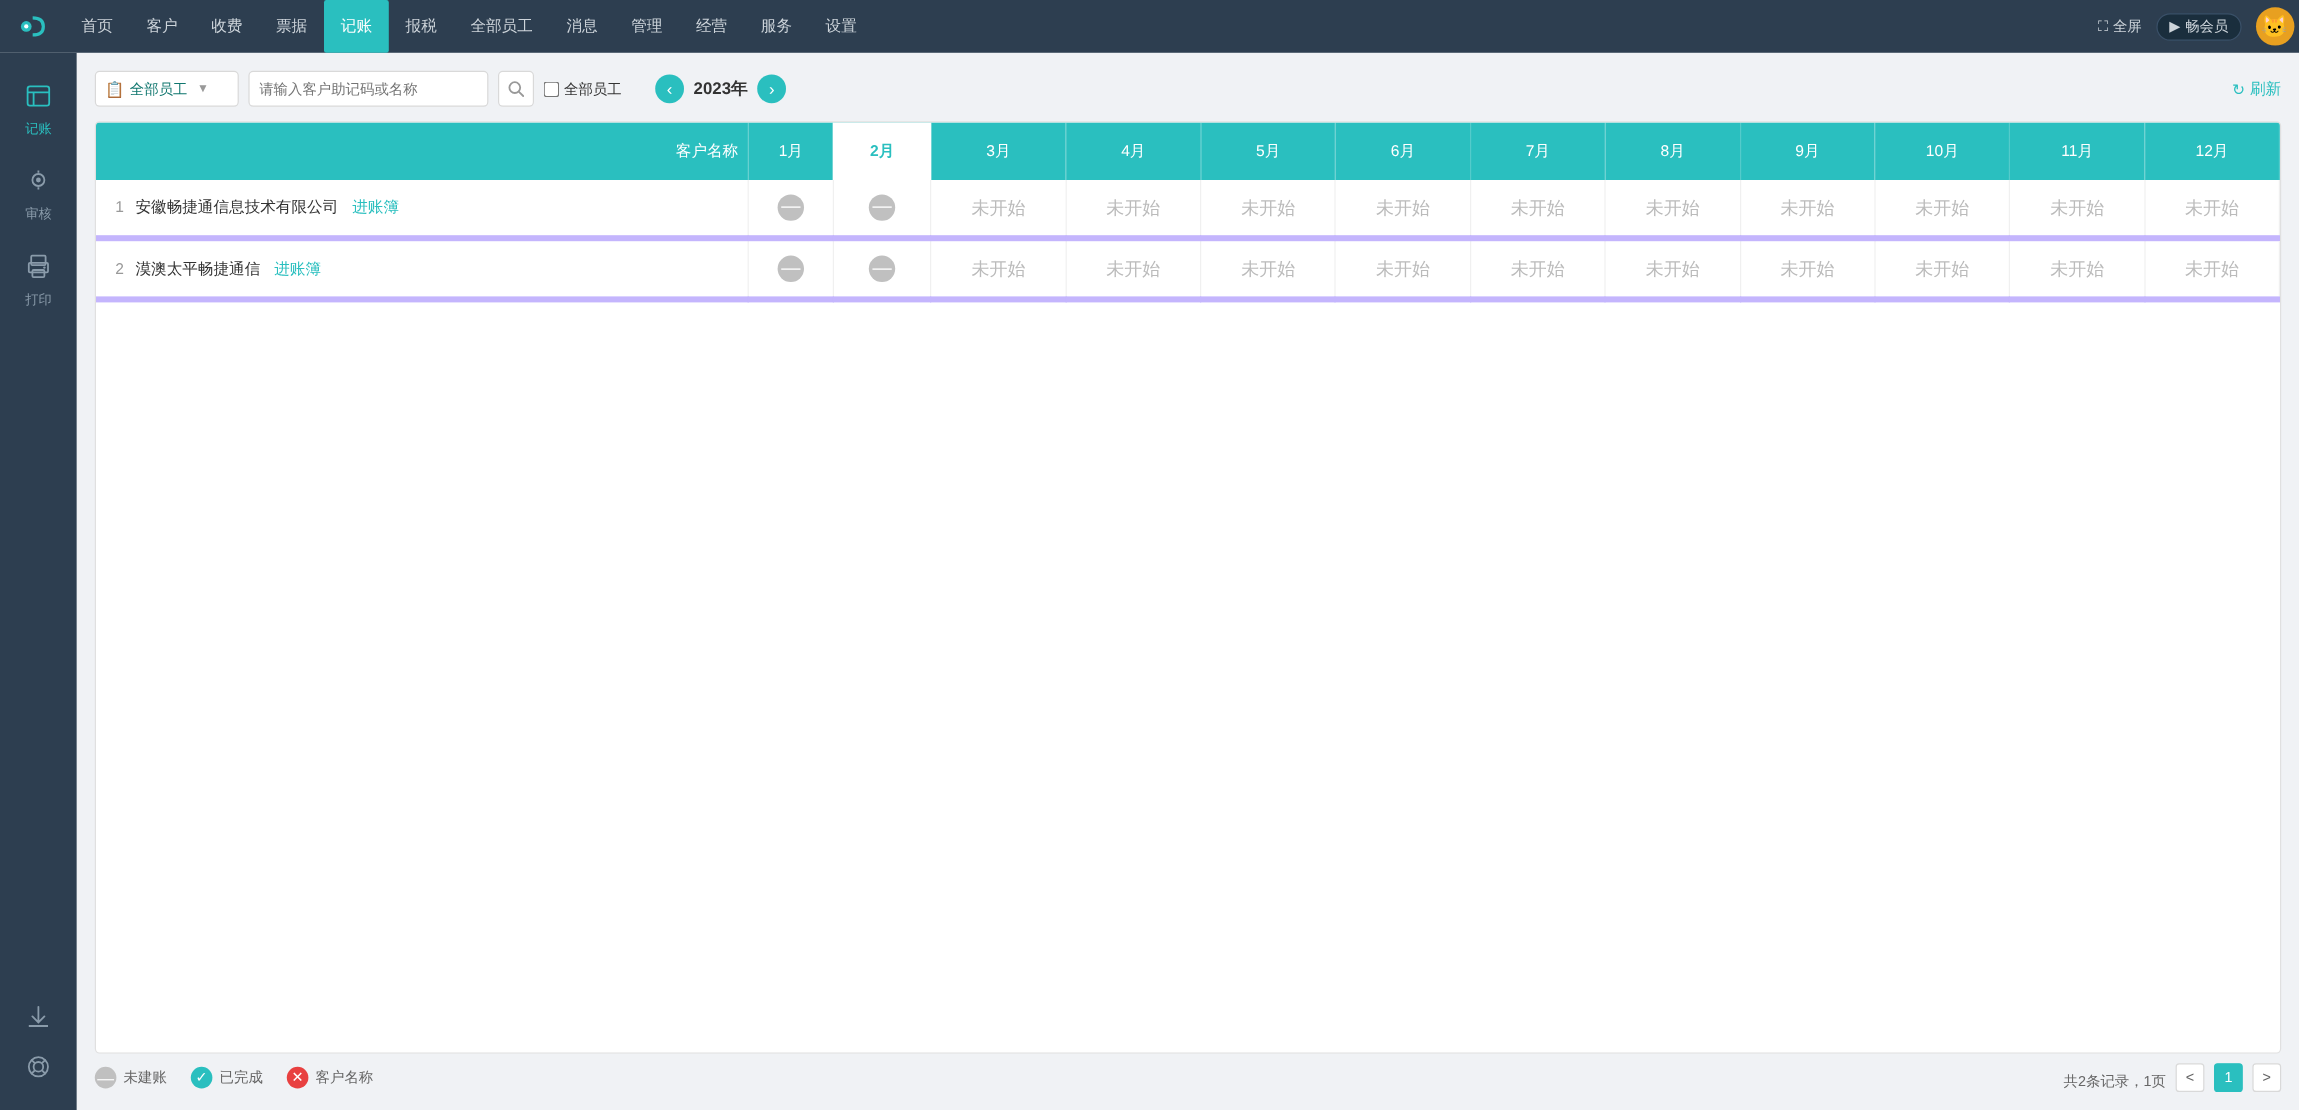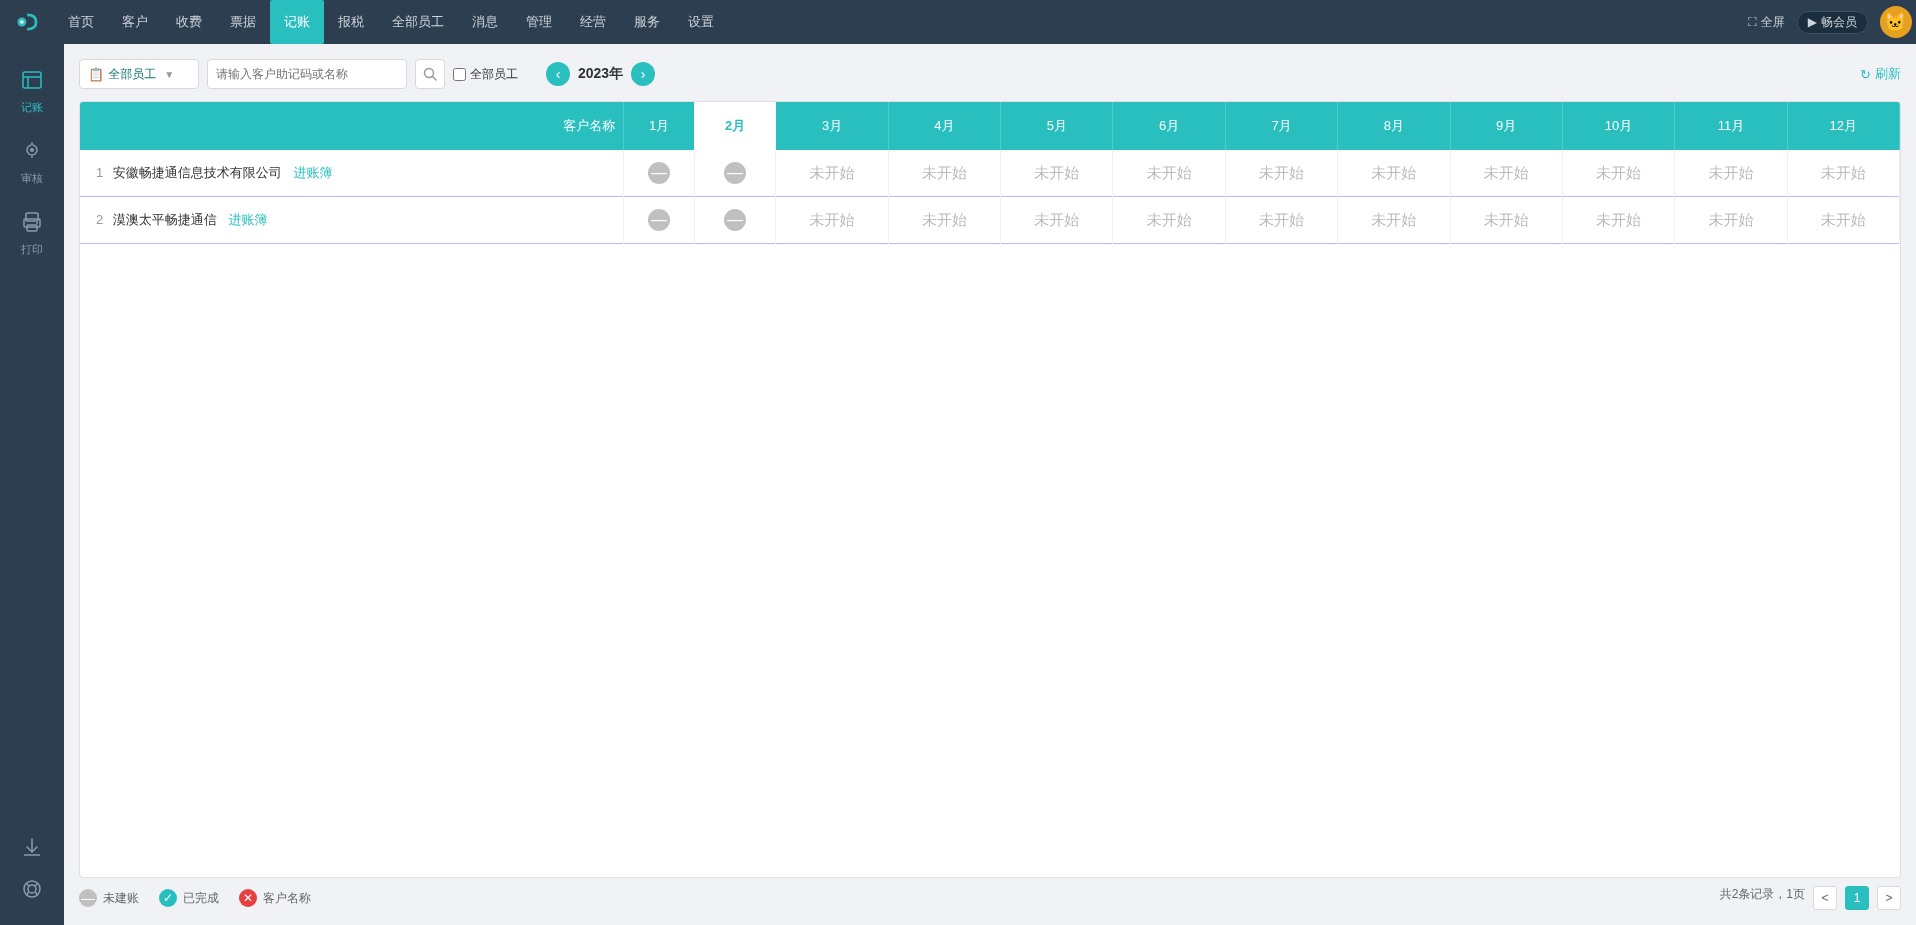--- a/index.html
+++ b/index.html
@@ -47,38 +47,38 @@
     .refresh-btn { margin-left: auto; display: flex; align-items: center; gap: 4px; color: #2abfbf; cursor: pointer; font-size: 13px; border: none; background: transparent; }
 
     
     .table-container { background: #fff; border-radius: 4px; border: 1px solid #e0e0e0; overflow: auto; flex: 1; position: relative; }
     table { width: 100%; border-collapse: collapse; min-width: 1200px; }
     thead tr { background: #2abfbf; }
     thead th { color: #fff; padding: 10px 8px; text-align: center; font-weight: normal; font-size: 13px; white-space: nowrap; border-right: 1px solid rgba(255,255,255,0.2); }
     thead th:first-child { text-align: right; padding-left: 16px; min-width: 300px; }
     thead th.current-month { background: #ffffff; }
     thead th .month-circle { display: inline-flex; align-items: center; justify-content: center; width: 28px; height: 28px; border-radius: 50%; background: #fff; color: #2abfbf; font-weight: bold; font-size: 13px; }
-    tbody tr { border-bottom: 1px solid #c4b5fd; }
+    tbody tr { border-bottom: 5px solid #c4b5fd; }
     tbody td { padding: 12px 8px; text-align: center; font-size: 13px; color: #666; border-right: 1px solid #f0f0f0; vertical-align: middle; }
     tbody td:first-child { text-align: left; padding-left: 16px; }
     .row-num { color: #999; margin-right: 6px; }
     .company-name { color: #333; }
     .entry-link { color: #2abfbf; cursor: pointer; text-decoration: none; margin-left: 8px; }
     .status-dash { display: inline-flex; align-items: center; justify-content: center; width: 22px; height: 22px; border-radius: 50%; background: #c0c0c0; color: #fff; font-size: 16px; line-height: 1; }
     .status-not-started { color: #bbb; font-size: 15px; }
 
     
     .footer { display: flex; align-items: center; padding: 8px 0 0 0; }
     .legend-items { display: flex; align-items: center; gap: 20px; }
     .legend-item { display: flex; align-items: center; gap: 6px; font-size: 12px; color: #666; }
     .legend-dot { width: 18px; height: 18px; border-radius: 50%; display: flex; align-items: center; justify-content: center; }
     .legend-dot.gray { background: #c0c0c0; }
     .legend-dot.teal { background: #2abfbf; }
     .legend-dot.red { background: #e84040; }
-    .pagination { margin-left: auto; display: flex; align-items: flex-start; gap: 8px; font-size: 12px; color: #666; }
+    .pagination { margin-left: auto; display: flex; align-items: flex-end; gap: 8px; font-size: 12px; color: #666; }
     .page-btn { width: 24px; height: 24px; border: 1px solid #d9d9d9; border-radius: 3px; background: #fff; display: flex; align-items: center; justify-content: center; cursor: pointer; font-size: 12px; color: #666; }
     .page-btn.active { background: #2abfbf; color: #fff; border-color: #2abfbf; }
   </style>
 </head>
 <body>
 
 <div class="top-nav">
   <div class="logo">
     <svg viewBox="0 0 36 36" fill="none" xmlns="http://www.w3.org/2000/svg">
       <circle cx="10" cy="18" r="5" fill="#2abfbf"></circle>

